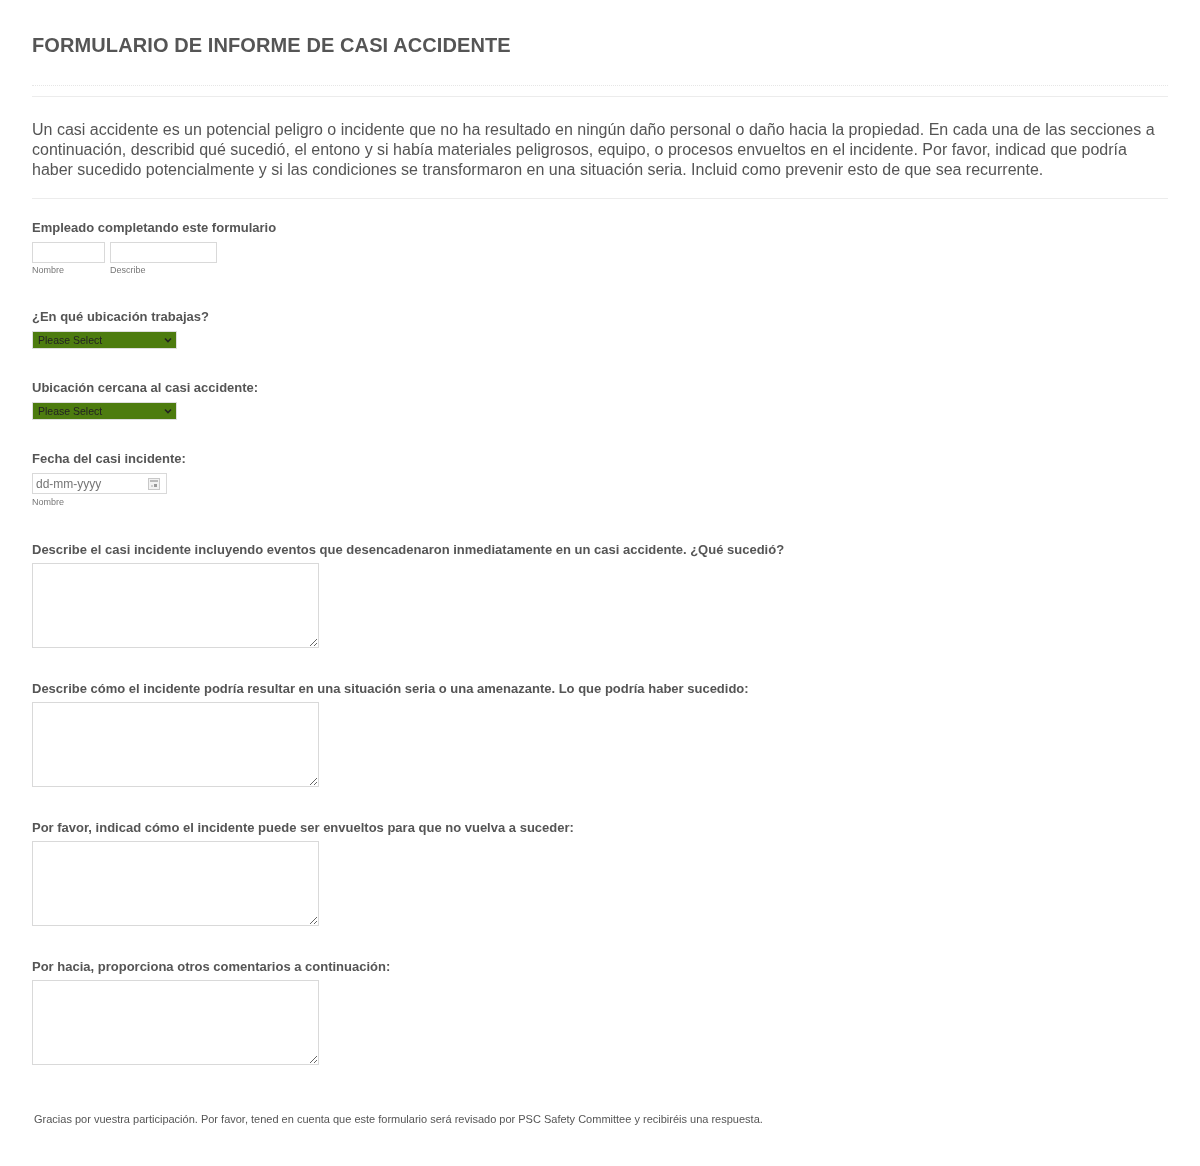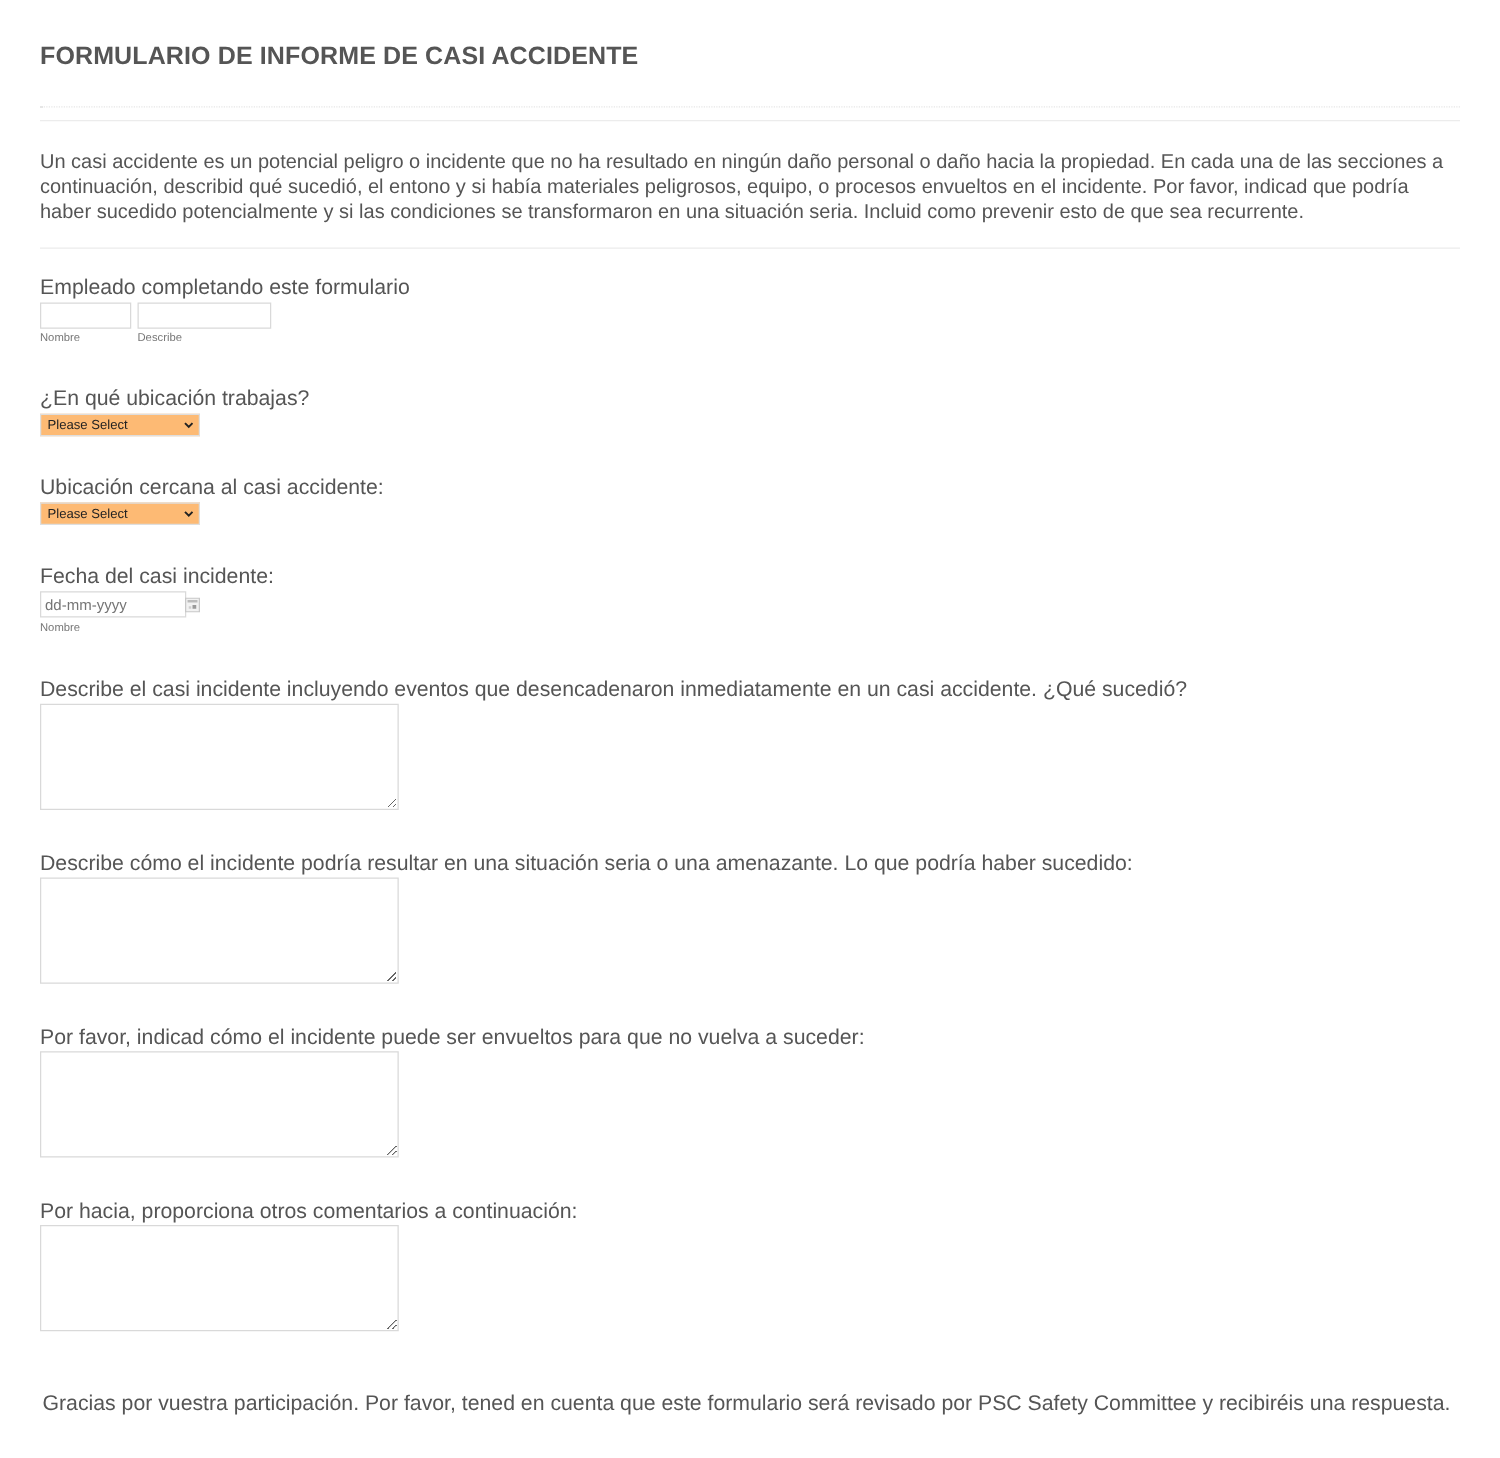--- a/index.html
+++ b/index.html
@@ -17,53 +17,53 @@
     }
     .rule { position: absolute; left: 0; width: 1136px; height: 0; }
     .rule.dotted { top: 85px; border-top: 1px dotted #e6e6e6; }
     .rule.solid1 { top: 96px; border-top: 1px solid #ececec; }
     .rule.solid2 { top: 198px; border-top: 1px solid #ececec; }
     .intro {
       position: absolute; left: 0; top: 120px; width: 1136px;
       font-size: 16px; line-height: 20px; color: #555555;
     }
     .label {
-      position: absolute; left: 0; font-size: 17px; font-weight: normal; color: #555555;
+      position: absolute; left: 0; font-size: 13px; font-weight: bold; color: #555555;
       white-space: nowrap;
     }
     .sublabel { position: absolute; font-size: 9px; color: #777777; }
     .textbox {
       position: absolute; box-sizing: border-box; height: 21px;
       border: 1px solid #d9d9d9; background: #fff; padding: 0 4px;
       font-family: "Liberation Sans", sans-serif; font-size: 12px; color: #555;
     }
     .select {
-      position: absolute; left: 0; width: 128px; height: 18px; box-sizing: border-box;
-      border: 1px solid #dedede; background: #fdba74;
+      position: absolute; left: 0; width: 145px; height: 18px; box-sizing: border-box;
+      border: 1px solid #dedede; background: #4d7c0f;
       font-size: 10.5px; color: #222; padding-left: 5px; line-height: 16px;
     }
     .select .chev {
       position: absolute; right: 4px; top: 4px; width: 8px; height: 8px;
     }
     .date-input {
-      position: absolute; left: 0; top: 473px; width: 117px; height: 21px;
+      position: absolute; left: 0; top: 473px; width: 135px; height: 21px;
       box-sizing: border-box; border: 1px solid #d9d9d9; background: #fff;
       font-family: "Liberation Sans", sans-serif; font-size: 12px; color: #999; padding: 0 3px;
       line-height: 19px;
     }
     .cal-icon {
       position: absolute; left: 116px; top: 478px; width: 12px; height: 12px;
     }
     .textarea {
       position: absolute; left: 0; width: 287px; height: 85px; box-sizing: border-box;
       border: 1px solid #d9d9d9; background: #fff; resize: both;
       font-family: "Liberation Sans", sans-serif; font-size: 12px;
     }
     .footer {
-      position: absolute; left: 2px; top: 1113px; font-size: 17px; color: #555555;
+      position: absolute; left: 2px; top: 1113px; font-size: 11px; color: #555555;
       white-space: nowrap;
     }
   </style>
 </head>
 <body>
 
 <div class="page">
   <div class="title">FORMULARIO DE INFORME DE CASI ACCIDENTE</div>
   <div class="rule dotted"></div>
   <div class="rule solid1"></div>

